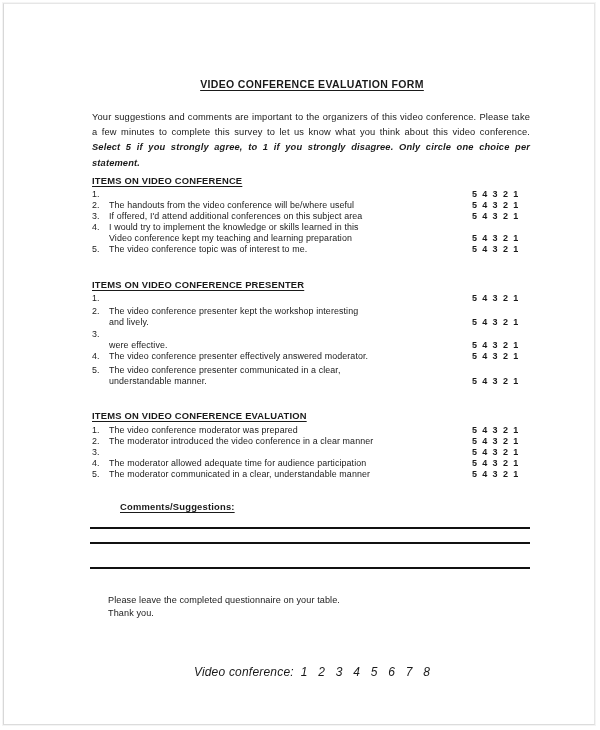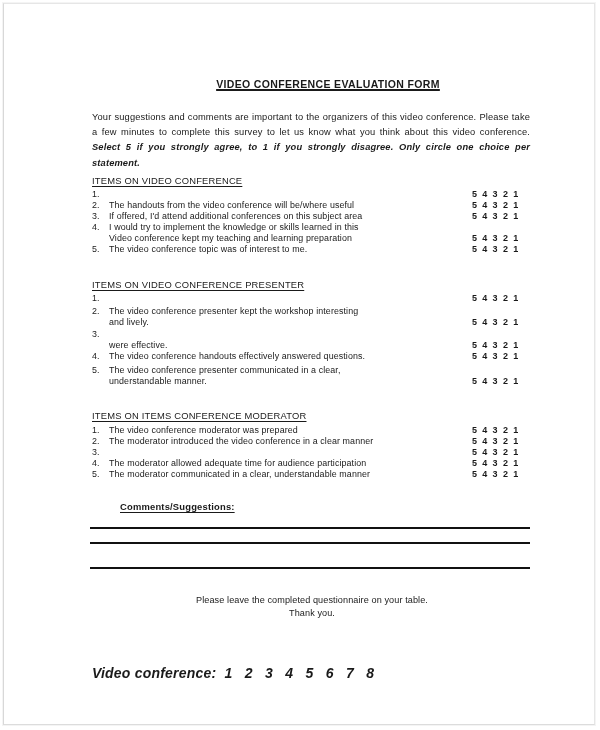--- a/index.html
+++ b/index.html
@@ -41,23 +41,22 @@
   
   .doc-title {
     text-align: center;
     font-size: 10.5px;
     font-weight: bold;
     letter-spacing: .35px;
     margin: 0;
     padding: 0;
     position: absolute;
     top: 74px;
-    left: 16px;
-    width: 440px;
-    text-decoration: underline;
+    left: 0;
+    width: 440px;
   }
   .doc-title span {
     text-decoration: underline;
     text-underline-offset: 2px;
   }
 
   
   .intro {
     position: absolute;
     top: 106px;
@@ -69,21 +68,21 @@
     letter-spacing: .15px;
   }
   .intro .emph {
     font-weight: bold;
     font-style: italic;
   }
 
   
   .section-head {
     font-size: 9.4px;
-    font-weight: normal;
+    font-weight: bold;
     letter-spacing: .2px;
     position: absolute;
     left: 0;
   }
   .section-head span {
     text-decoration: underline;
     text-underline-offset: 2px;
   }
 
   .item {
@@ -133,35 +132,34 @@
     position: absolute;
     left: -2px;
     width: 440px;
     height: 0;
     border-top: 2.2px solid #111111;
   }
 
   
   .closing {
     position: absolute;
-    left: 0;
-    width: 440px;
-    text-align: center;
+    left: 16px;
+    width: 440px;
     font-size: 9.1px;
     line-height: 14px;
     letter-spacing: .1px;
   }
   .footer-scale {
     position: absolute;
     left: 0;
     width: 440px;
-    text-align: left;
-    font-size: 14px;
+    text-align: center;
+    font-size: 12px;
     font-style: italic;
-    font-weight: bold;
+    font-weight: normal;
     letter-spacing: .2px;
     white-space: pre;
   }
 </style>
 </head>
 <body>
 
 <div id="page">
   <div id="content">
 
@@ -222,34 +220,34 @@
     <div class="item" style="top:325px">
       <span class="num">3.</span>
     </div>
     <div class="item" style="top:336px">
       <span class="txt">were effective.</span>
     </div>
     <div class="scale" style="top:336px">5  4  3  2  1</div>
 
     <div class="item" style="top:347px">
       <span class="num">4.</span>
-      <span class="txt">The video conference handouts effectively answered questions.</span>
+      <span class="txt">The video conference presenter effectively answered moderator.</span>
     </div>
     <div class="scale" style="top:347px">5  4  3  2  1</div>
 
     <div class="item" style="top:361px">
       <span class="num">5.</span>
       <span class="txt">The video conference presenter communicated in a clear,</span>
     </div>
     <div class="item" style="top:372px">
       <span class="txt">understandable manner.</span>
     </div>
     <div class="scale" style="top:372px">5  4  3  2  1</div>
 
-    <div class="section-head" style="top:406px"><span>ITEMS ON ITEMS CONFERENCE MODERATOR</span></div>
+    <div class="section-head" style="top:406px"><span>ITEMS ON VIDEO CONFERENCE EVALUATION</span></div>
 
     <div class="item" style="top:421px">
       <span class="num">1.</span>
       <span class="txt">The video conference moderator was prepared</span>
     </div>
     <div class="scale" style="top:421px">5  4  3  2  1</div>
 
     <div class="item" style="top:432px">
       <span class="num">2.</span>
       <span class="txt">The moderator introduced the video conference in a clear manner</span>

